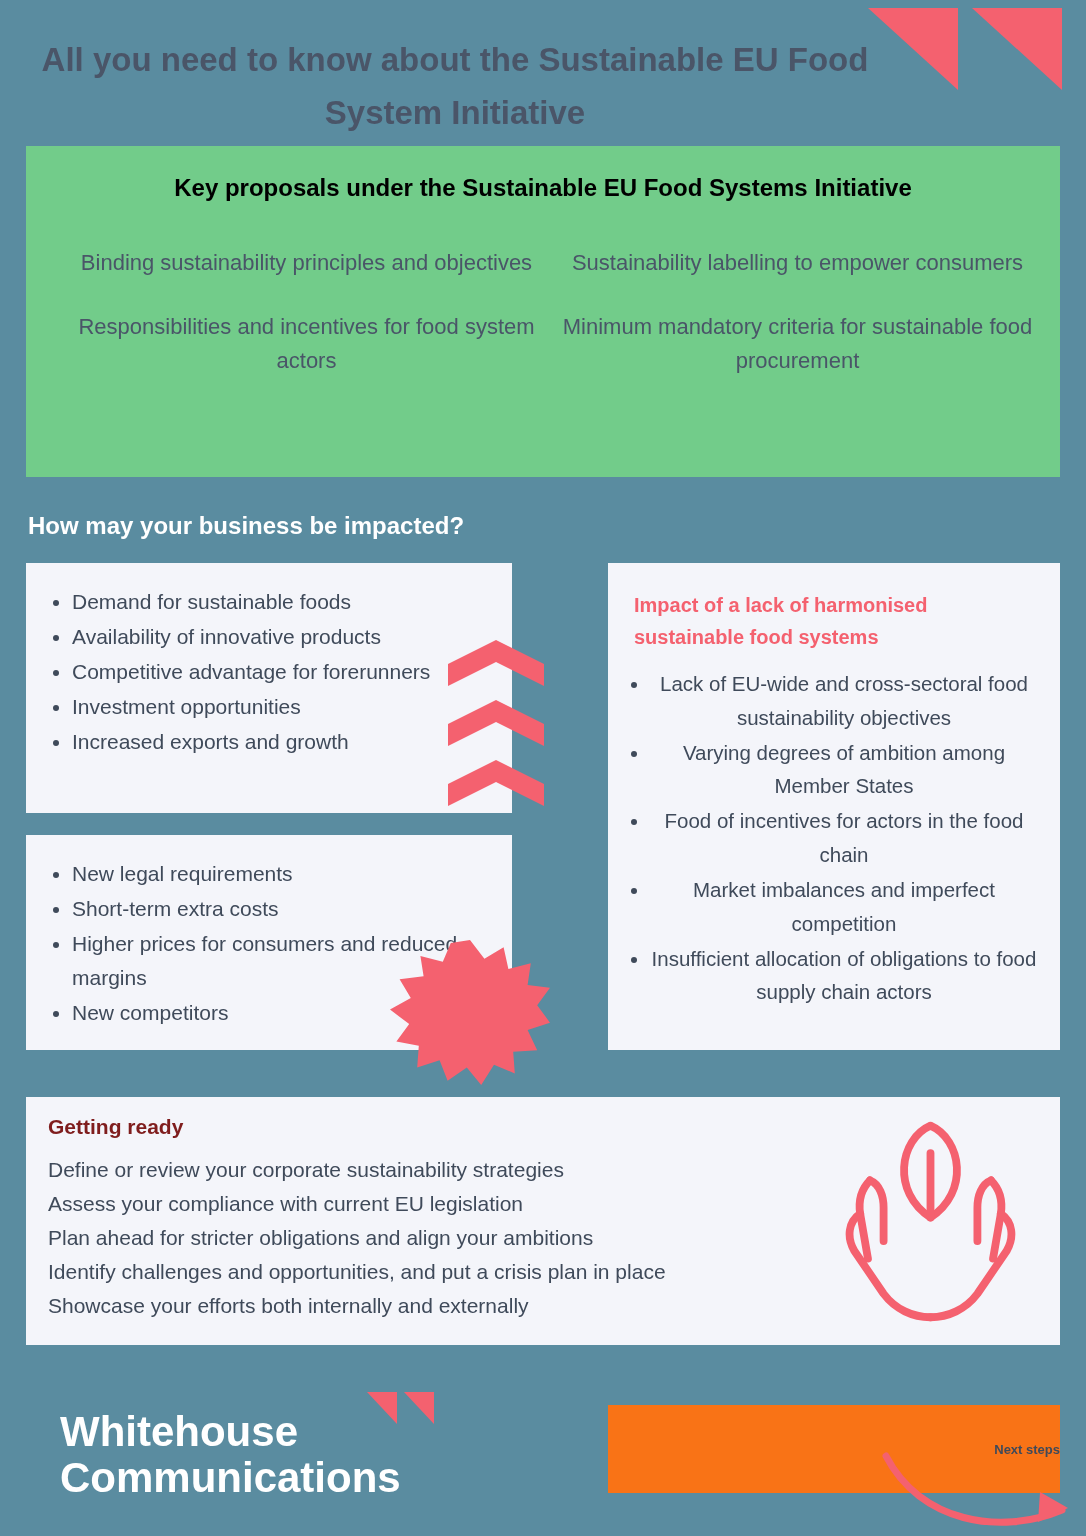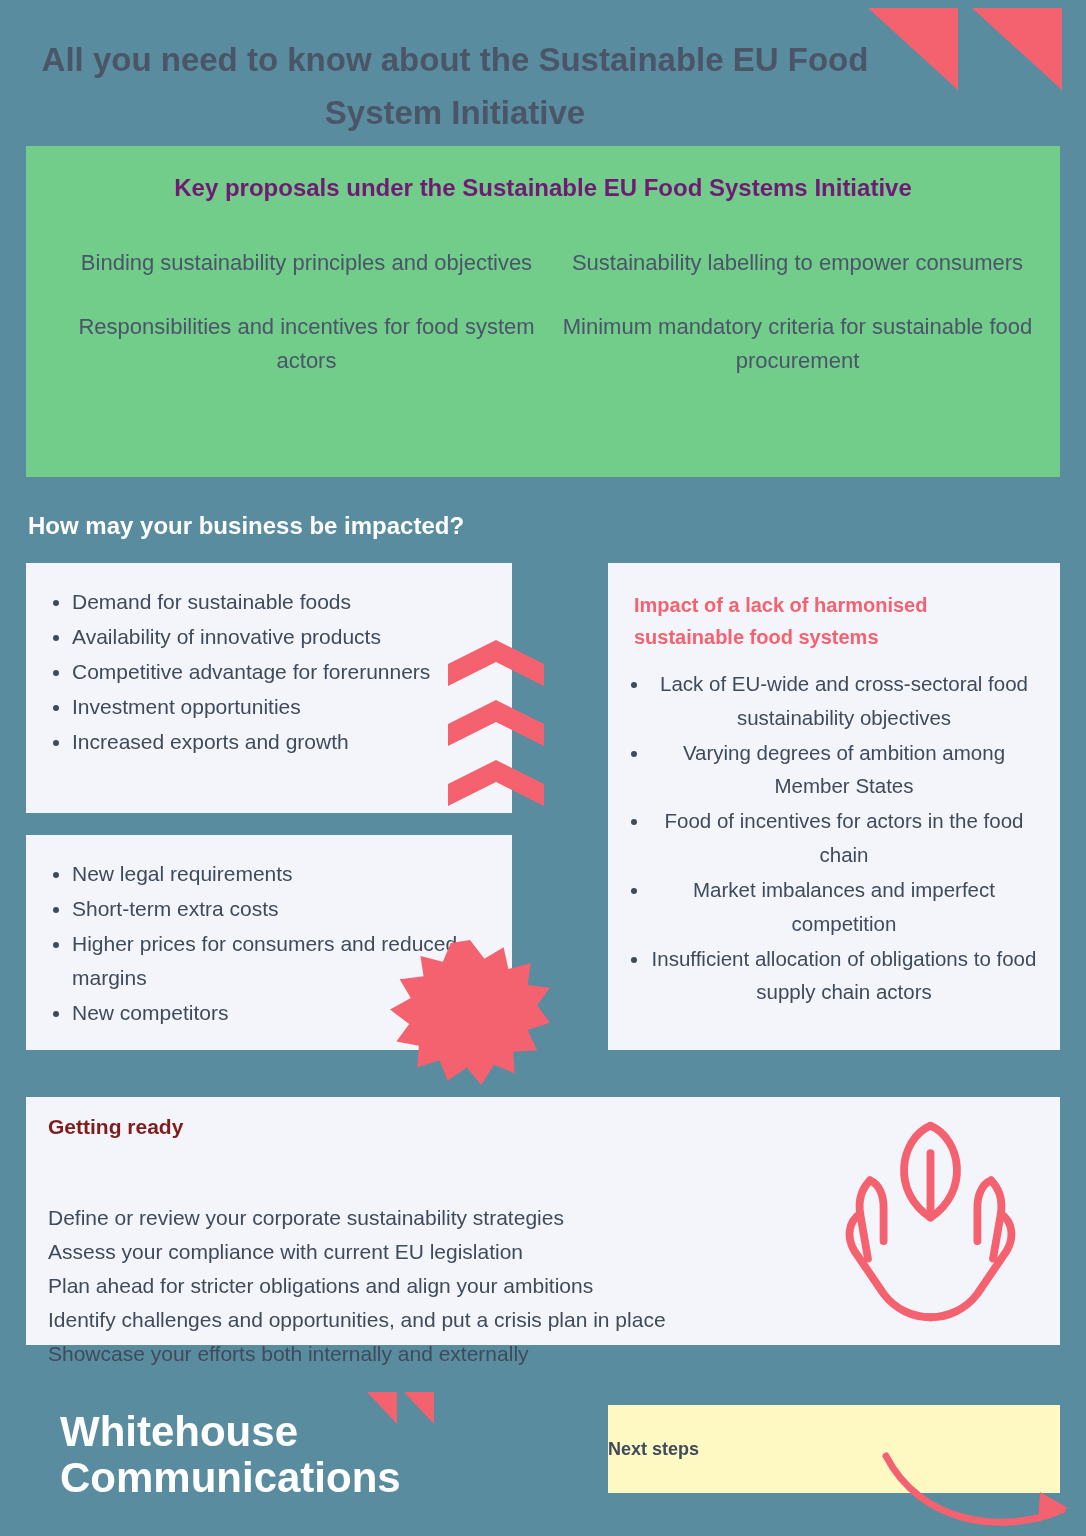--- a/index.html
+++ b/index.html
@@ -68,21 +68,21 @@
     background: #72cc8a;
   }
   .green-title {
     position: absolute;
     left: 0;
     right: 0;
     top: 28px;
     text-align: center;
     font-size: 24px;
     font-weight: bold;
-    color: #701a75;
+    color: #000000;
   }
   .green-cols {
     position: absolute;
     left: 40px;
     right: 22px;
     top: 100px;
     display: flex;
     gap: 10px;
   }
   .green-col {
@@ -174,21 +174,20 @@
     top: 18px;
     font-size: 21px;
     font-weight: bold;
     color: #7f1d1d;
   }
   .ready-lines {
     position: absolute;
     left: 22px;
     top: 56px;
     width: 800px;
-    margin-top: 48px;
   }
   .ready-lines div {
     font-size: 21px;
     line-height: 1.62;
     color: #3f4a5a;
   }
 
   
   .chevrons {
     position: absolute;
@@ -260,25 +259,25 @@
   }
   .brand-marks .tri.a { left: 0; }
   .brand-marks .tri.b { left: 37px; }
 
   .next-steps {
     position: absolute;
     left: 608px;
     top: 1405px;
     width: 452px;
     height: 88px;
-    background: #fef9c3;
+    background: #f97316;
     display: flex;
     align-items: center;
-    justify-content: flex-start;
-    font-size: 18px;
+    justify-content: flex-end;
+    font-size: 13px;
     font-weight: bold;
     color: #3f4a5a;
   }
   .arrow-swoosh {
     position: absolute;
     left: 880px;
     top: 1448px;
     width: 200px;
     height: 90px;
   }

